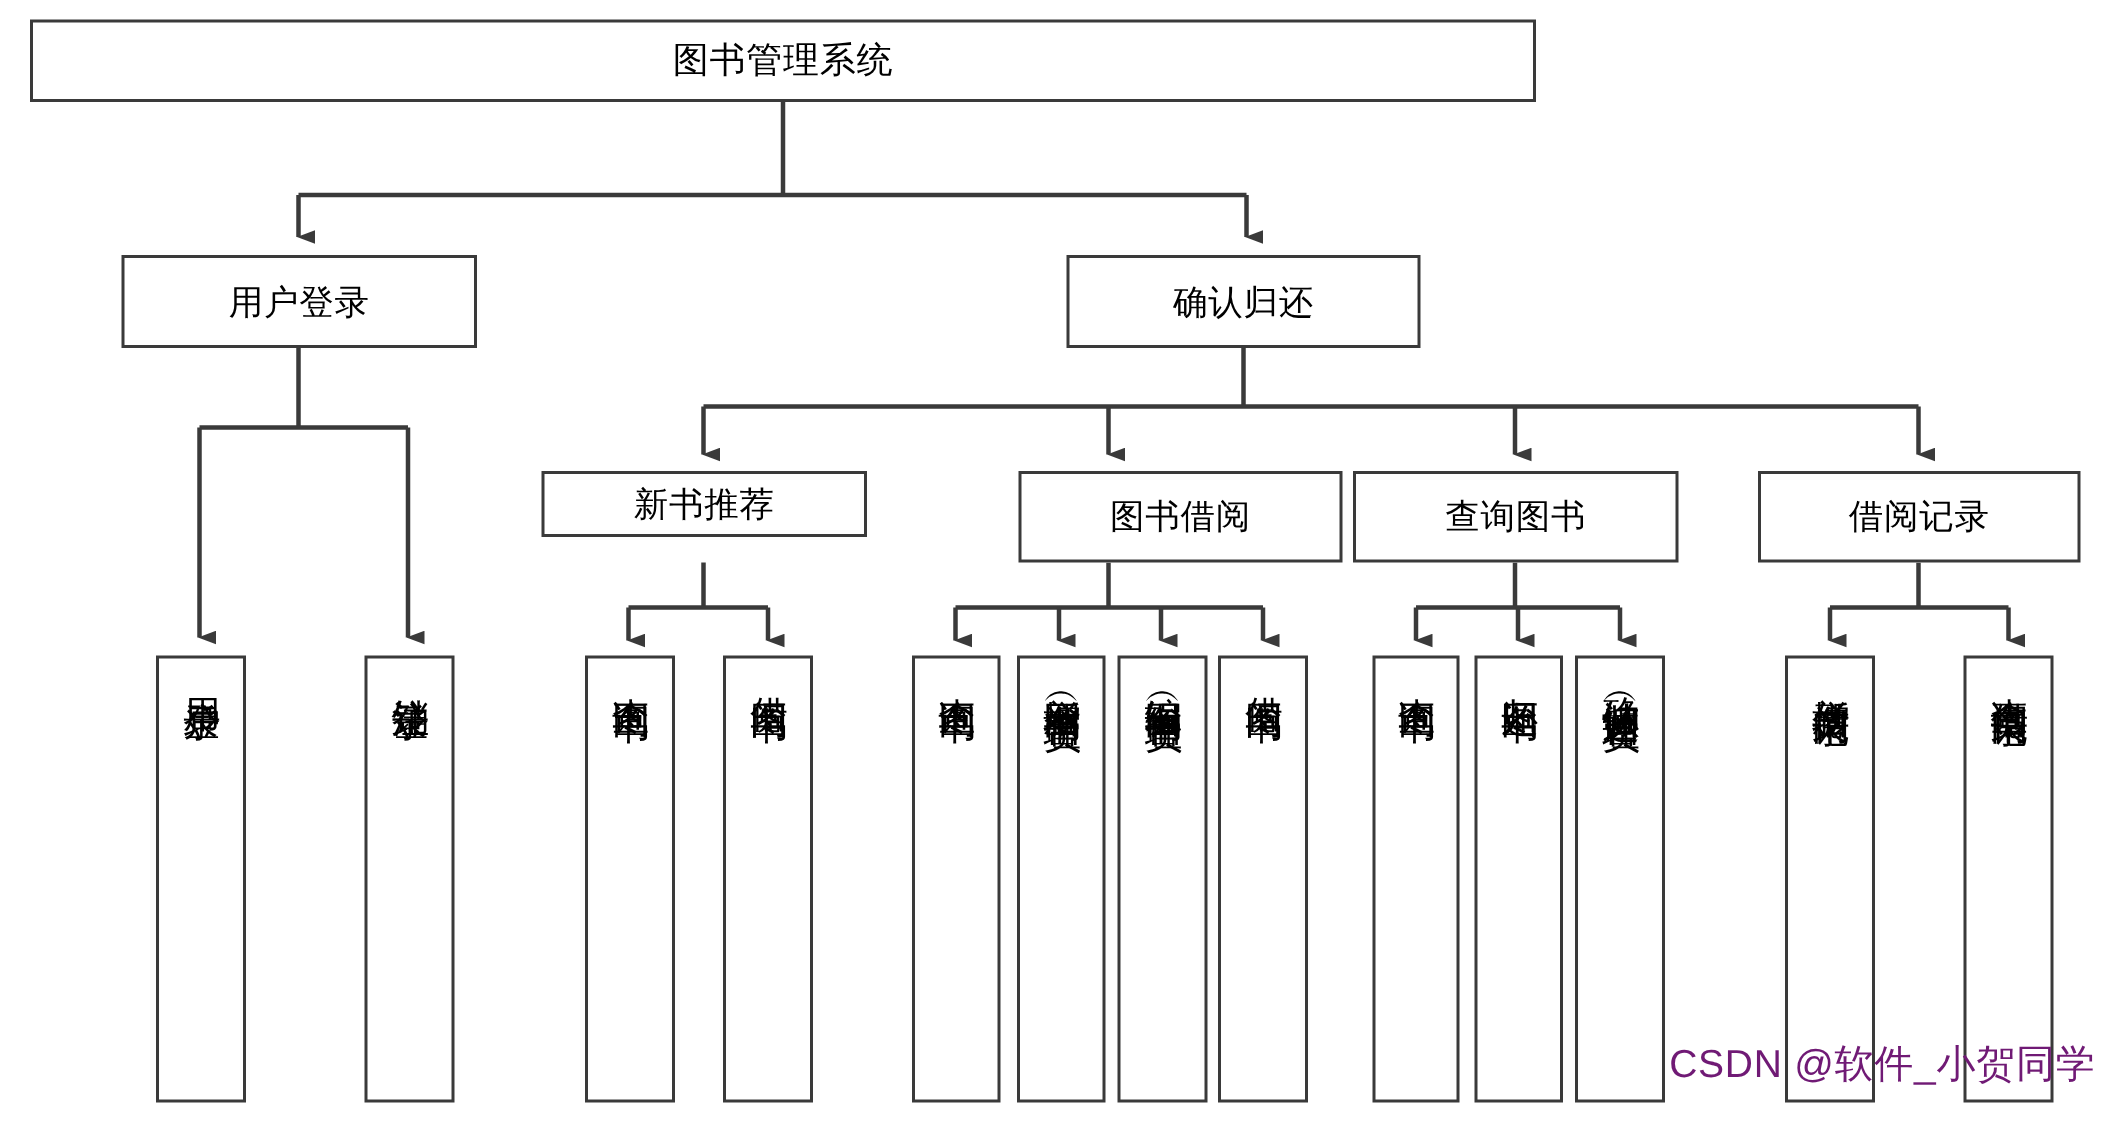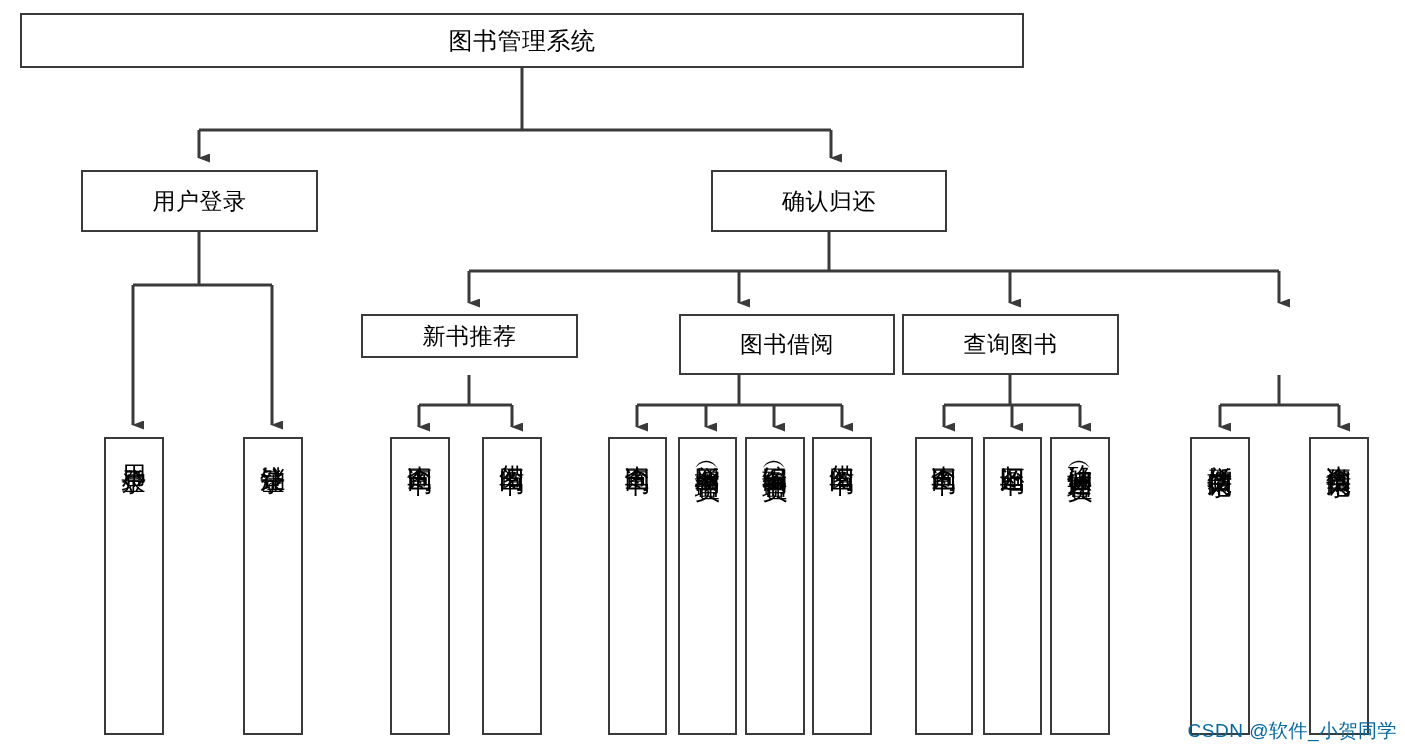--- a/index.html
+++ b/index.html
@@ -59,23 +59,23 @@
     writing-mode: vertical-rl;
     text-orientation: upright;
     font-size: 25px;
     line-height: 1.05;
     letter-spacing: 2px;
     white-space: nowrap;
   }
   .watermark {
     position: absolute;
     right: 8px;
-    bottom: 3px;
-    font-size: 19px;
-    color: #0369a1;
+    bottom: 20px;
+    font-size: 26px;
+    color: #701a75;
     letter-spacing: 0.5px;
     z-index: 5;
     white-space: nowrap;
   }
 </style>
 </head>
 <body>
 
 <div id="canvas">
 
@@ -146,20 +146,23 @@
   </div>
 
   <div class="node h" style="left:632px; top:314px; width:216px; height:61px;margin-left:47px;">
     <span class="lbl">图书借阅</span>
   </div>
 
   <div class="node h" style="left:902px; top:314px; width:217px; height:61px;">
     <span class="lbl">查询图书</span>
   </div>
 
+  <div class="node h" style="left:1172px; top:314px; width:215px; height:61px;">
+    <span class="lbl">借阅记录</span>
+  </div>
 
   <div class="node v" style="left:104px; top:437px; width:60px; height:298px;">
     <span class="lbl">用户登录</span>
   </div>
 
   <div class="node v" style="left:243px; top:437px; width:60px; height:298px;">
     <span class="lbl">注销登录</span>
   </div>
 
   <div class="node v" style="left:390px; top:437px; width:60px; height:298px;">

